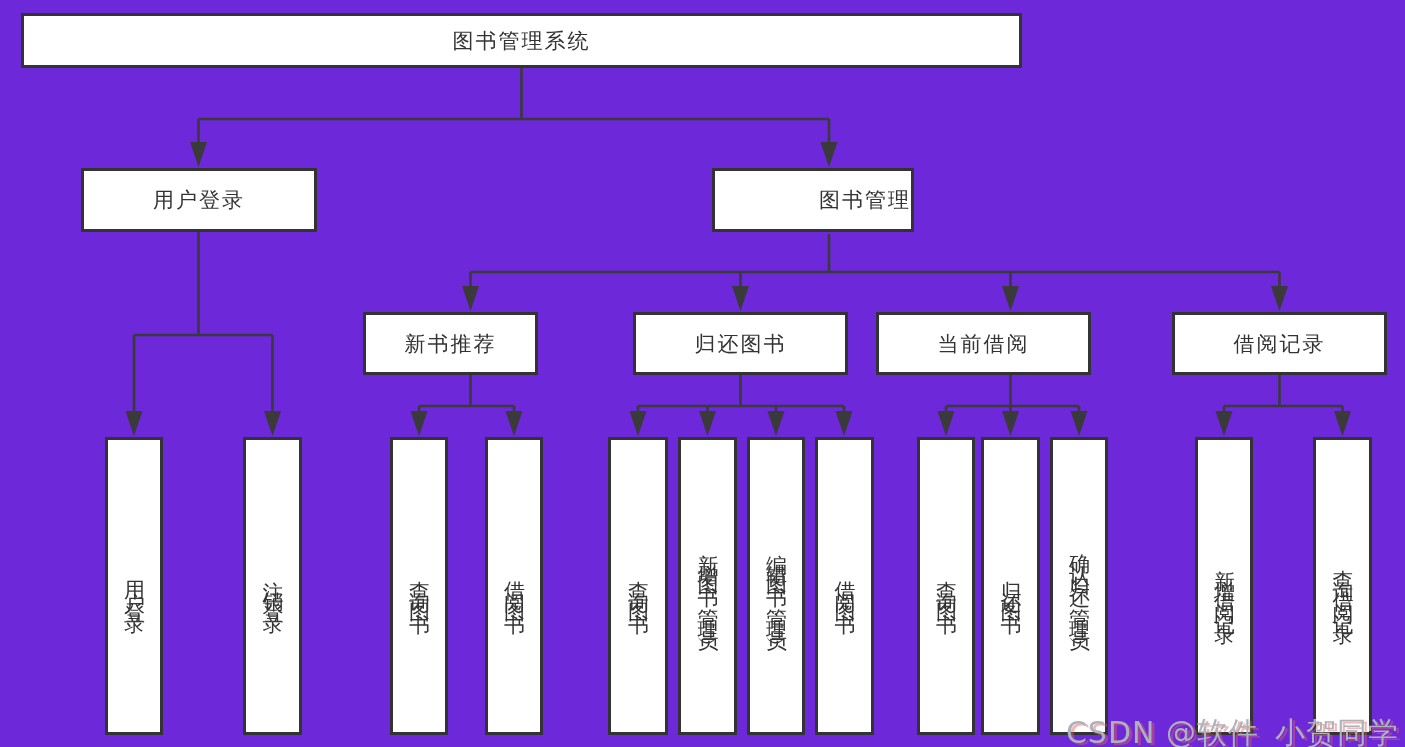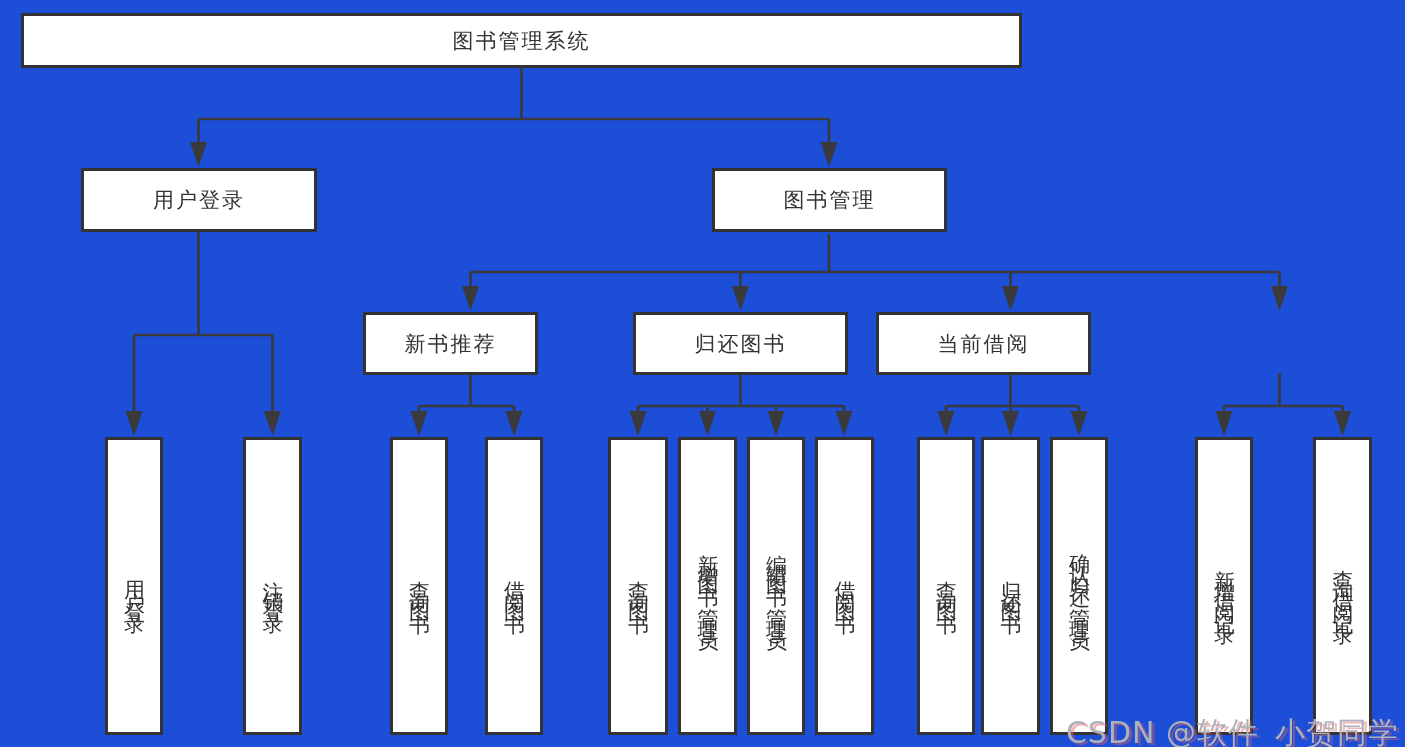--- a/index.html
+++ b/index.html
@@ -1,19 +1,19 @@
 <!DOCTYPE html>
 <html><head>
 <meta charset="utf-8">
 <style>
   html,body{margin:0;padding:0;background:#ffffff;}
   #canvas{
     position:relative;
     width:1405px;height:747px;
-    background:#1d4ed8;
+    background:#6d28d9;
     overflow:hidden;
     font-family:"DejaVu Sans","Liberation Sans",sans-serif;
   }
   #wires{position:absolute;left:0;top:0;z-index:0;}
   .box{
     position:absolute;
     background:#ffffff;
     border:3px solid #333333;
     box-sizing:border-box;
     display:flex;align-items:center;justify-content:center;
@@ -85,32 +85,35 @@
     </g>
   </svg>
 
   <div class="box node-root">
     <span class="hlabel">图书管理系统</span>
   </div>
 
   <div class="box node-l2" style="left:81px;top:168px;width:236px;">
     <span class="hlabel">用户登录</span>
   </div>
-  <div class="box node-l2" style="left:712px;top:168px;width:235px;">
+  <div class="box node-l2" style="left:712px;top:168px;width:202px;justify-content:flex-end;">
     <span class="hlabel">图书管理</span>
   </div>
 
   <div class="box node-l3" style="left:363px;top:312px;width:175px;height:63px;">
     <span class="hlabel">新书推荐</span>
   </div>
   <div class="box node-l3" style="left:633px;top:312px;width:215px;height:63px;">
     <span class="hlabel">归还图书</span>
   </div>
   <div class="box node-l3" style="left:876px;top:312px;width:215px;height:63px;">
     <span class="hlabel">当前借阅</span>
+  </div>
+  <div class="box node-l3" style="left:1172px;top:312px;width:215px;height:63px;">
+    <span class="hlabel">借阅记录</span>
   </div>
 
   <div class="box leaf" style="left:105px;width:58px;">
     <span class="vtext">用户登录</span>
   </div>
   <div class="box leaf" style="left:243px;width:59px;">
     <span class="vtext">注销登录</span>
   </div>
 
   <div class="box leaf" style="left:390px;width:58px;">

